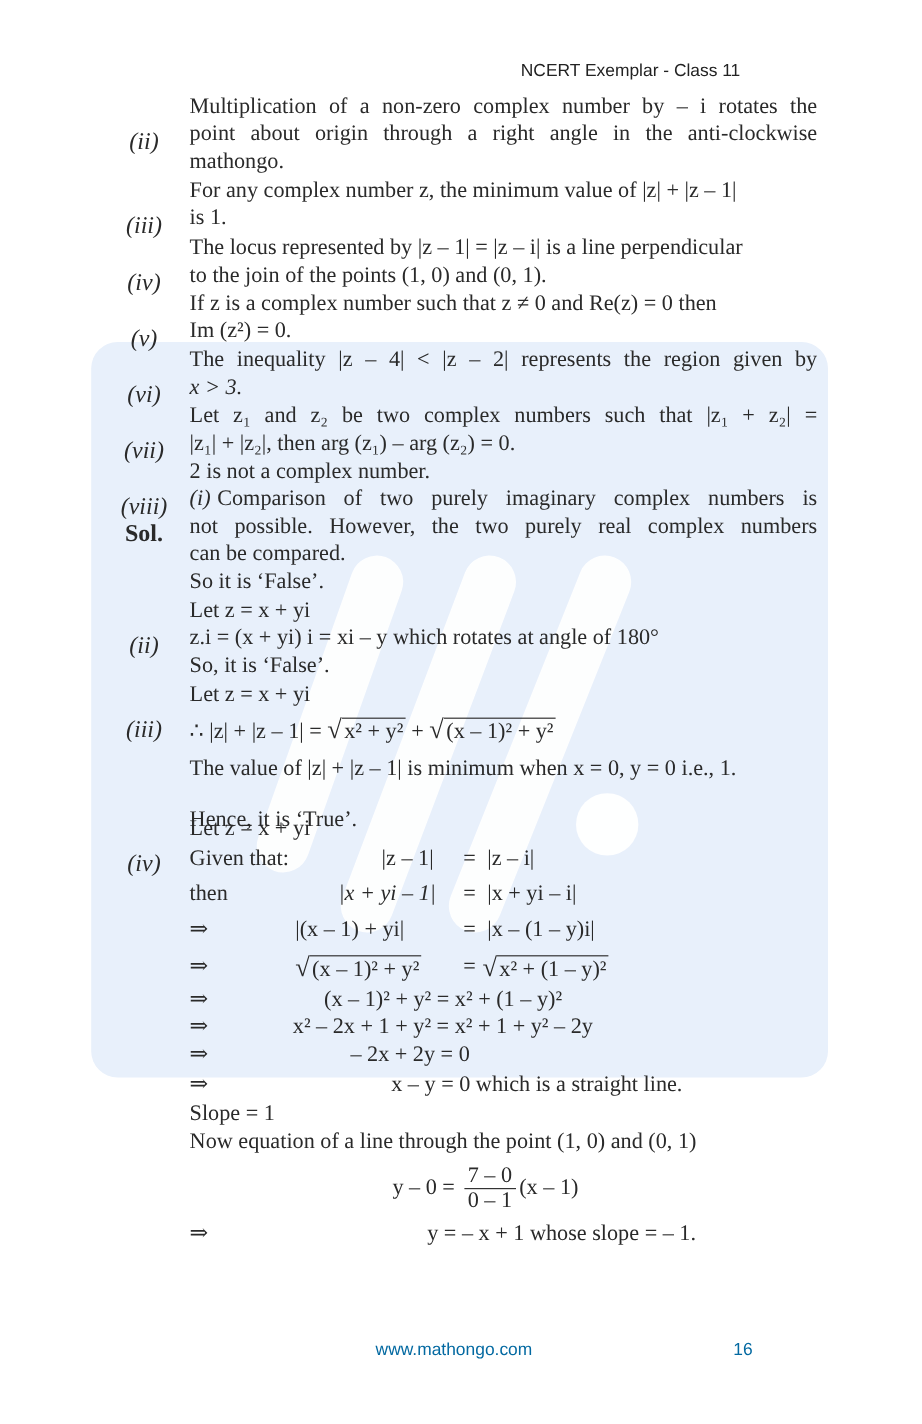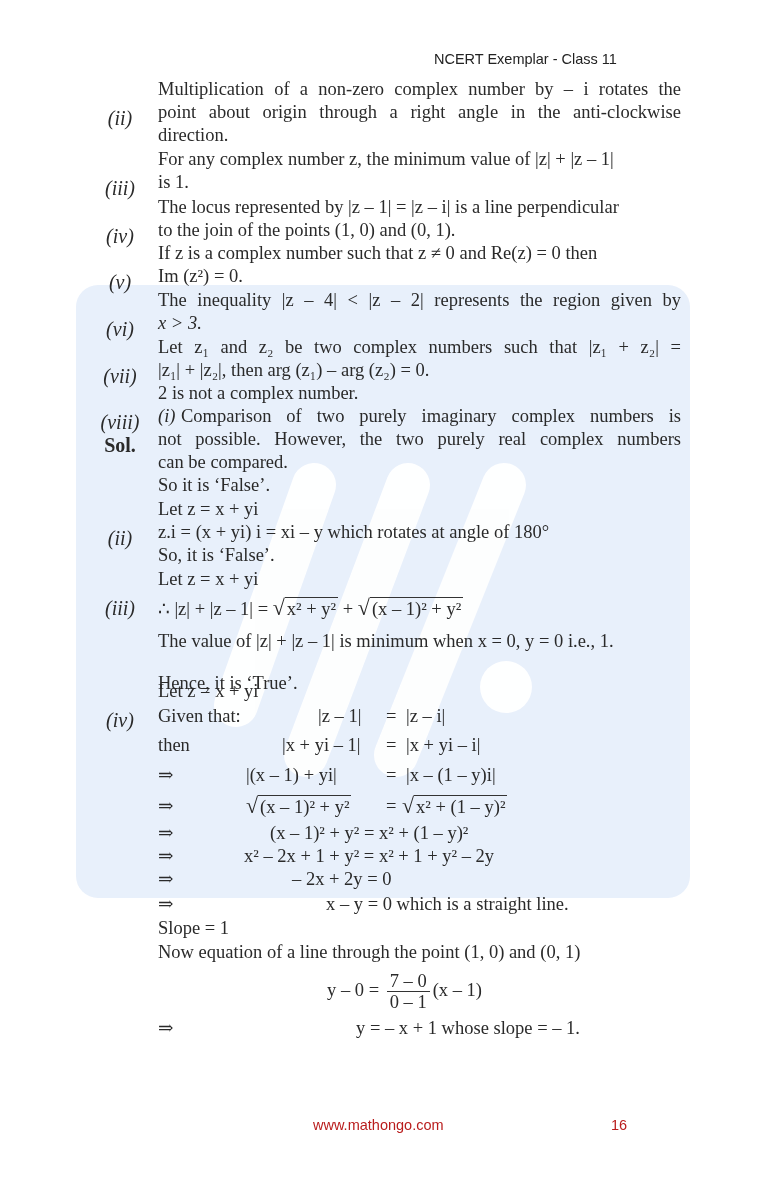--- a/index.html
+++ b/index.html
@@ -11,21 +11,21 @@
   .header .chap { position: absolute; left: 0; top: 0; width: 300px; }
   .header .book { position: absolute; left: 294px; top: 17px; white-space: nowrap; }
   .watermark { position: absolute; left: 76px; top: 285px; width: 614px; height: 613px; background: #e8f0fb; border-radius: 22px; overflow: hidden; }
   .watermark svg { position: absolute; left: 0; top: 0; }
   .content { position: absolute; left: 0; top: 0; width: 768px; }
   .line { position: absolute; font-size: 18.5px; line-height: 22px; white-space: nowrap; }
   .lbl { position: absolute; font-size: 20px; line-height: 22px; text-align: center; width: 60px; margin-top: 29px; }
   .lbl i, .line i { font-style: italic; }
   .sol { font-weight: bold; }
   .just { text-align: justify; text-align-last: justify; }
-  .footer { position: absolute; top: 1117px; font-family: "Liberation Sans", "DejaVu Sans", sans-serif; font-size: 14.5px; color: #b91c1c; }
+  .footer { position: absolute; top: 1117px; font-family: "Liberation Sans", "DejaVu Sans", sans-serif; font-size: 14.5px; color: #0369a1; }
   .frac { display: inline-block; vertical-align: middle; text-align: center; margin: 0 3px; }
   .frac span { display: block; line-height: 20px; }
   .frac .num { border-bottom: 1px solid #333; padding: 0 3px; }
   .sqrt { display: inline-block; border-top: 1px solid #333; padding: 0 2px; margin-left: 0; }
   .sqrt-sign { font-size: 22px; }
 </style>
 </head>
 <body>
 
 <div class="header">
@@ -43,21 +43,21 @@
     </g>
     <circle cx="430" cy="402" r="26" fill="#ffffff" opacity="0.95"></circle>
   </svg>
 </div>
 
 <div class="content">
 
   <div class="lbl" style="left:90px;top:78px;"><i>(ii)</i></div>
   <div class="line just" style="left:158px;top:78px;width:523px;">Multiplication of a non-zero complex number by – i rotates the</div>
   <div class="line just" style="left:158px;top:101px;width:523px;">point about origin through a right angle in the anti-clockwise</div>
-  <div class="line" style="left:158px;top:124px;">direction.</div>
+  <div class="line" style="left:158px;top:124px;">mathongo.</div>
 
   <div class="lbl" style="left:90px;top:148px;"><i>(iii)</i></div>
   <div class="line" style="left:158px;top:148px;">For any complex number z, the minimum value of |z| + |z – 1|</div>
   <div class="line" style="left:158px;top:171px;">is 1.</div>
 
   <div class="lbl" style="left:90px;top:196px;"><i>(iv)</i></div>
   <div class="line" style="left:158px;top:196px;">The locus represented by |z – 1| = |z – i|  is a line perpendicular</div>
   <div class="line" style="left:158px;top:219px;">to the join of the points (1, 0) and (0, 1).</div>
 
   <div class="lbl" style="left:90px;top:242px;"><i>(v)</i></div>
@@ -99,21 +99,21 @@
 
   <div class="lbl" style="left:90px;top:680px;"><i>(iv)</i></div>
   <div class="line" style="left:158px;top:680px;">Let z = x + yi</div>
 
   <div class="line" style="left:158px;top:705px;">Given that:</div>
   <div class="line" style="left:318px;top:705px;width:140px;">|z – 1|</div>
   <div class="line" style="left:386px;top:705px;">=</div>
   <div class="line" style="left:406px;top:705px;">|z – i|</div>
 
   <div class="line" style="left:158px;top:734px;">then</div>
-  <div class="line" style="left:282px;top:734px;">|x + yi – 1|</div>
+  <div class="line" style="left:282px;top:734px;font-style:italic;">|x + yi – 1|</div>
   <div class="line" style="left:386px;top:734px;">=</div>
   <div class="line" style="left:406px;top:734px;">|x + yi – i|</div>
 
   <div class="line" style="left:158px;top:764px;">⇒</div>
   <div class="line" style="left:246px;top:764px;">|(x – 1) + yi|</div>
   <div class="line" style="left:386px;top:764px;">=</div>
   <div class="line" style="left:406px;top:764px;">|x – (1 – y)i|</div>
 
   <div class="line" style="left:158px;top:795px;">⇒</div>
   <div class="line" style="left:246px;top:795px;"><span class="sqrt-sign">√</span><span class="sqrt">(x – 1)² + y²</span></div>

